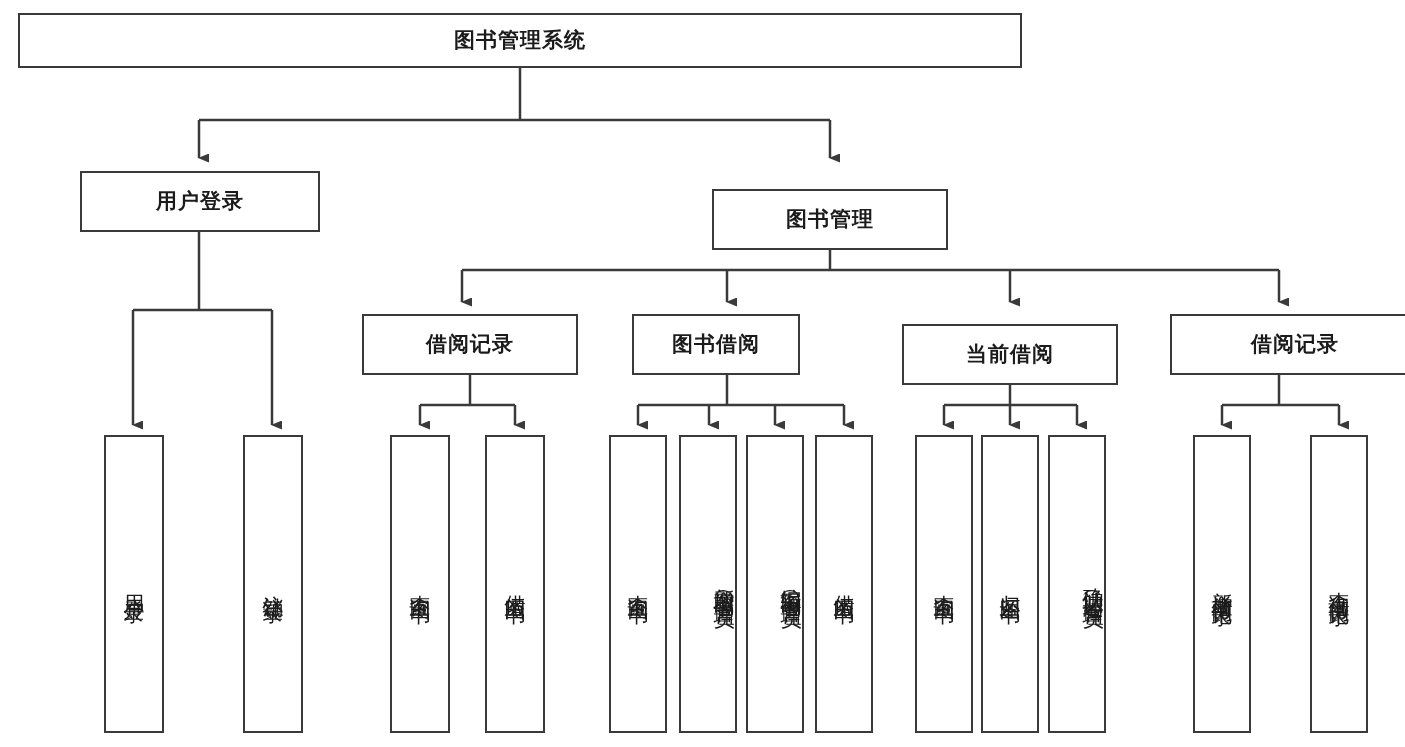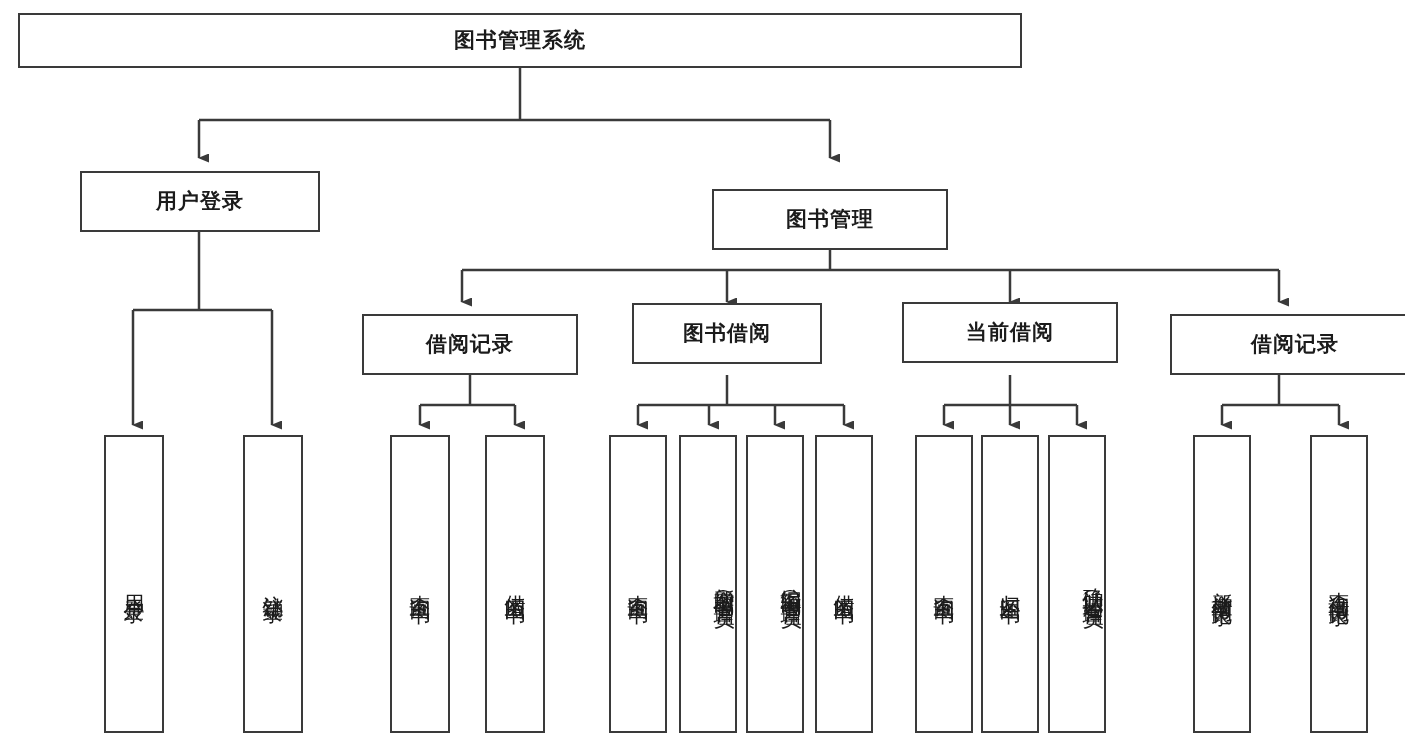--- a/index.html
+++ b/index.html
@@ -128,24 +128,24 @@
   <div class="node horizontal" style="left:80px; top:171px; width:240px; height:61px;">
     <span>用户登录</span>
   </div>
   <div class="node horizontal" style="left:712px; top:171px; width:236px; height:61px;margin-top:18px;">
     <span>图书管理</span>
   </div>
 
   <div class="node horizontal" style="left:362px; top:314px; width:216px; height:61px;">
     <span>借阅记录</span>
   </div>
-  <div class="node horizontal" style="left:632px; top:303px; width:190px; height:61px;">
+  <div class="node horizontal" style="left:632px; top:314px; width:168px; height:61px;">
     <span>图书借阅</span>
   </div>
-  <div class="node horizontal" style="left:902px; top:302px; width:216px; height:61px;">
+  <div class="node horizontal" style="left:902px; top:324px; width:216px; height:61px;">
     <span>当前借阅</span>
   </div>
   <div class="node horizontal" style="left:1170px; top:314px; width:250px; height:61px;">
     <span>借阅记录</span>
   </div>
 
   <div class="node vertical" style="left:104px; top:435px; width:60px; height:298px;">
     <span class="vtext">用户登录</span>
   </div>
   <div class="node vertical" style="left:243px; top:435px; width:60px; height:298px;">

